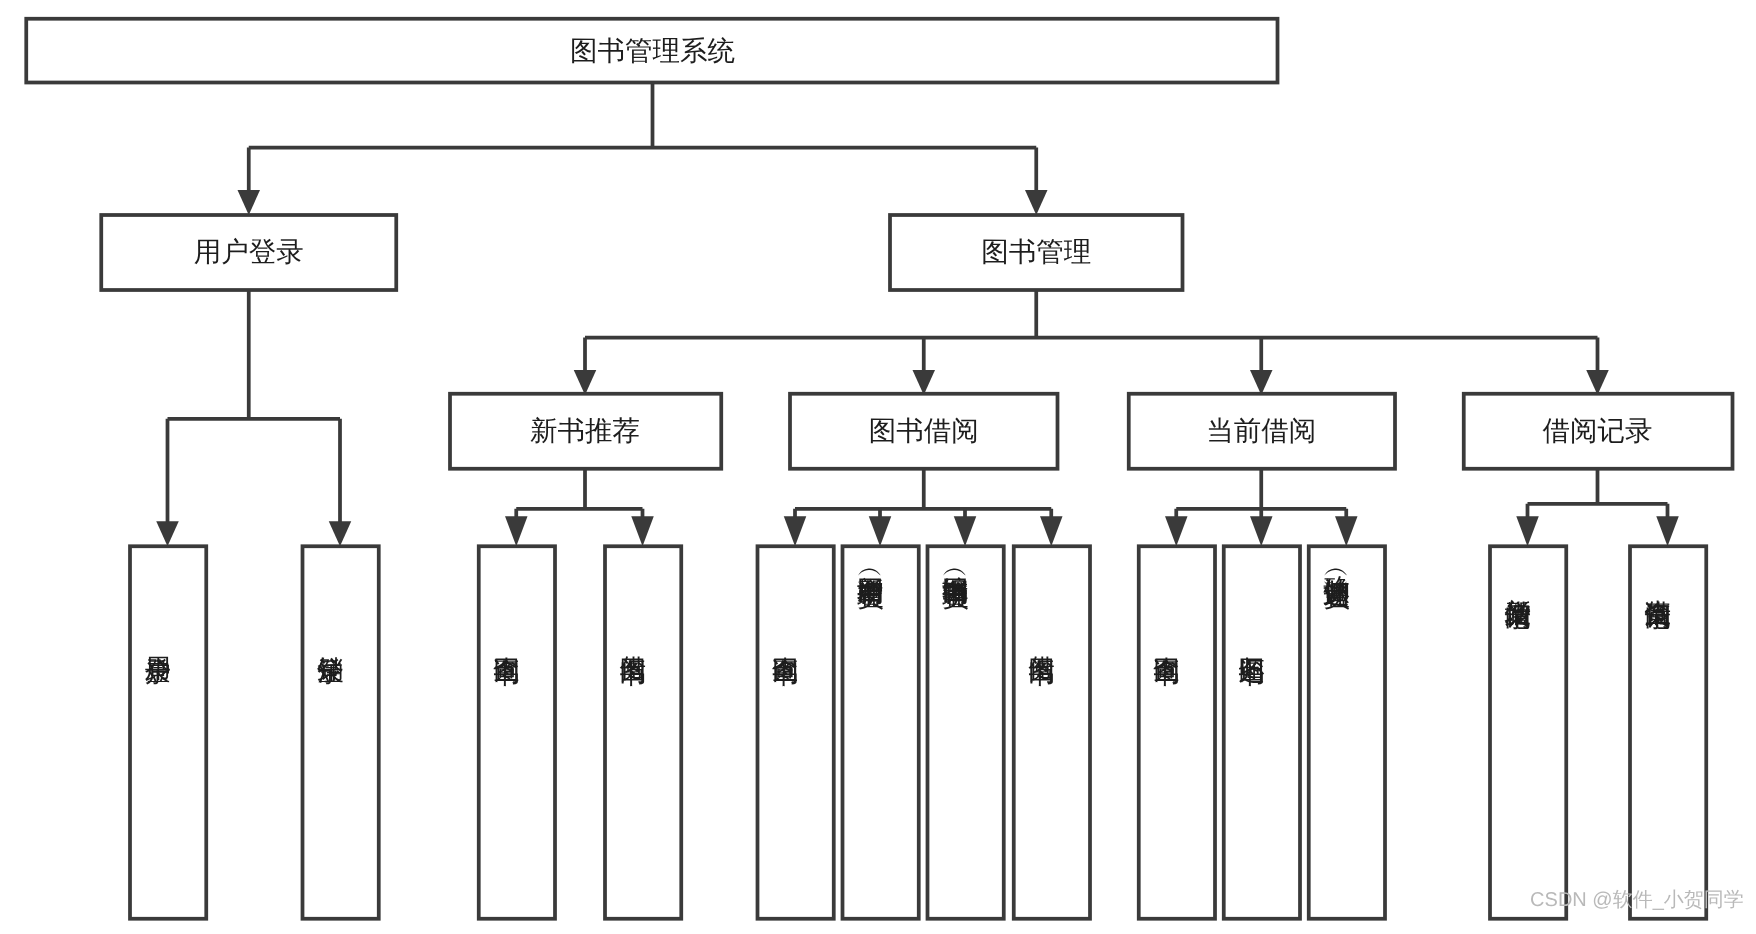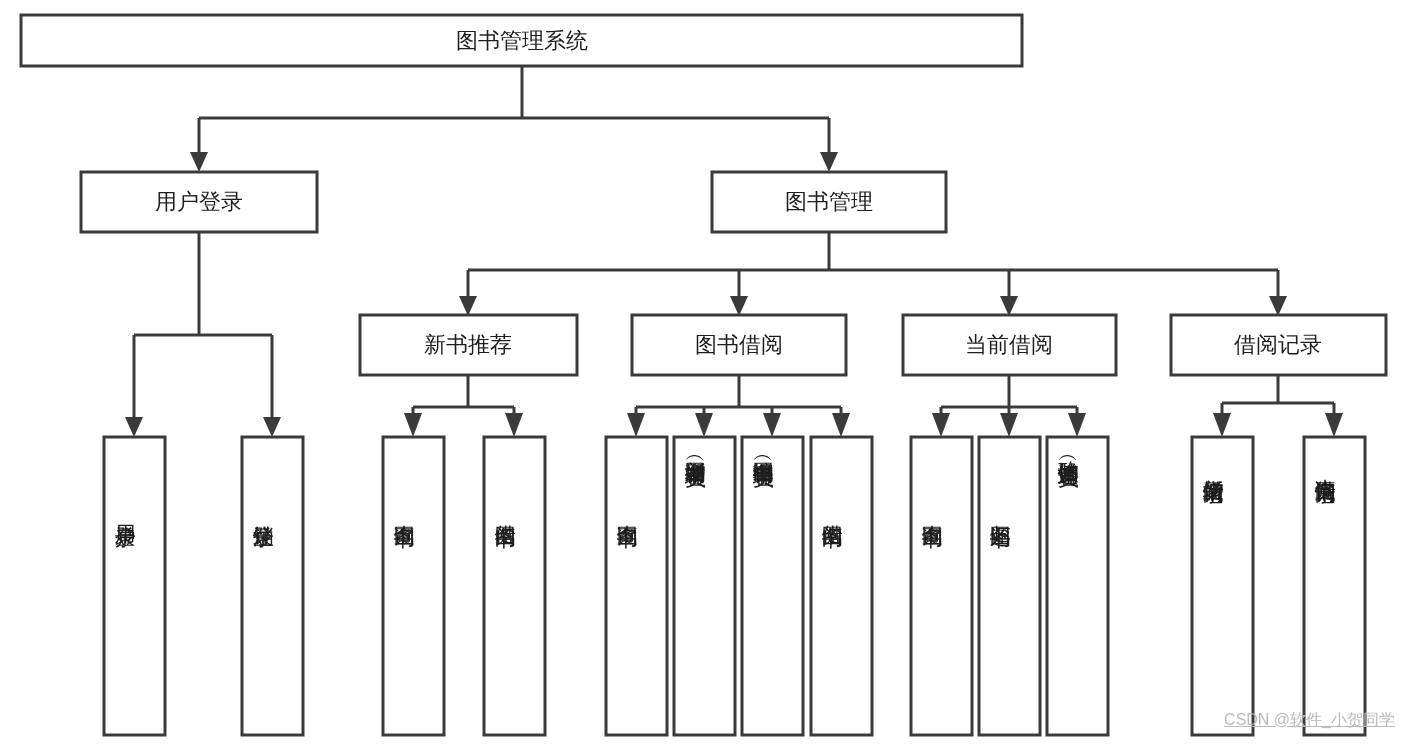--- a/index.html
+++ b/index.html
@@ -11,21 +11,21 @@
   .connector{stroke:#3a3a3a;stroke-width:3;fill:none;stroke-linecap:butt;}
   .arrow-head{fill:#3a3a3a;stroke:none;}
   .h-label{font-family:"Liberation Sans","DejaVu Sans",sans-serif;
            font-size:22px;fill:#1d1d1d;text-anchor:middle;dominant-baseline:middle;}
   .v-label{position:absolute;writing-mode:vertical-rl;text-orientation:upright;
            font-family:"Liberation Sans","DejaVu Sans",sans-serif;
            font-size:21px;line-height:1.06;color:#1d1d1d;letter-spacing:1px;
            white-space:nowrap;pointer-events:none;}
   .watermark{position:absolute;right:10px;bottom:4px;
              font-family:"Liberation Sans","DejaVu Sans",sans-serif;
-             font-size:16px;color:#b9b9b9;white-space:nowrap;text-decoration:underline;}
+             font-size:16px;color:#b9b9b9;white-space:nowrap;}
 </style>
 </head>
 <body>
 
 <div id="diagram-root">
 
   <svg class="canvas" viewBox="0 0 1405 747" xmlns="http://www.w3.org/2000/svg">
 
     <g>
       <path class="connector" d="M 522 66 L 522 118"></path>

